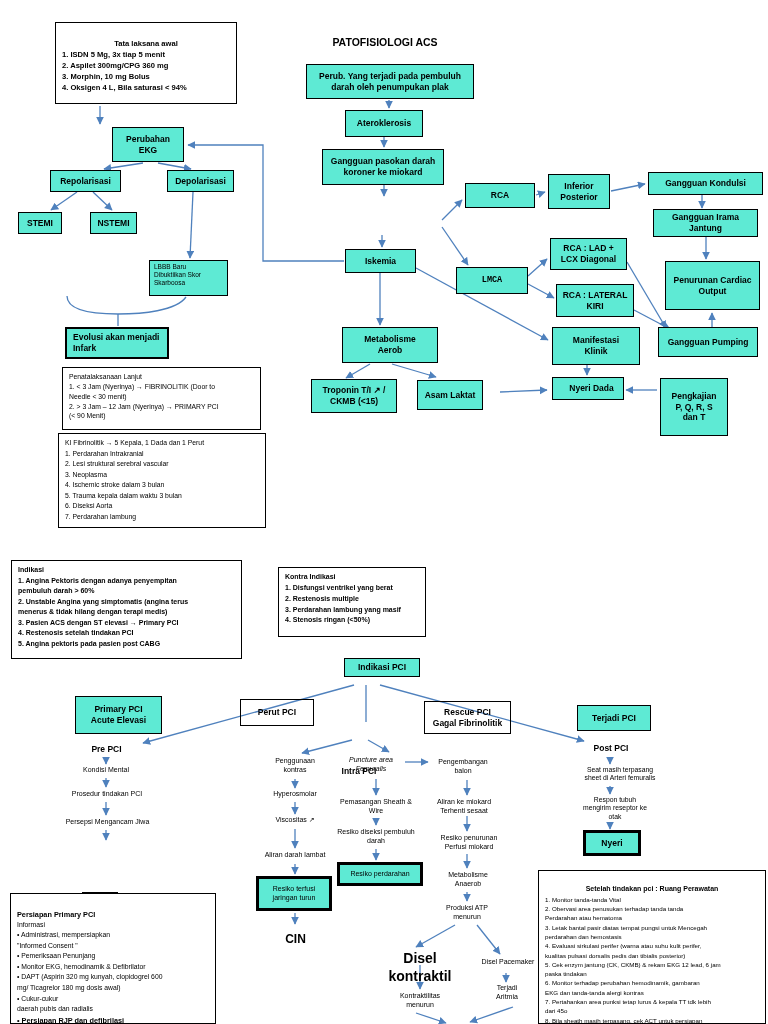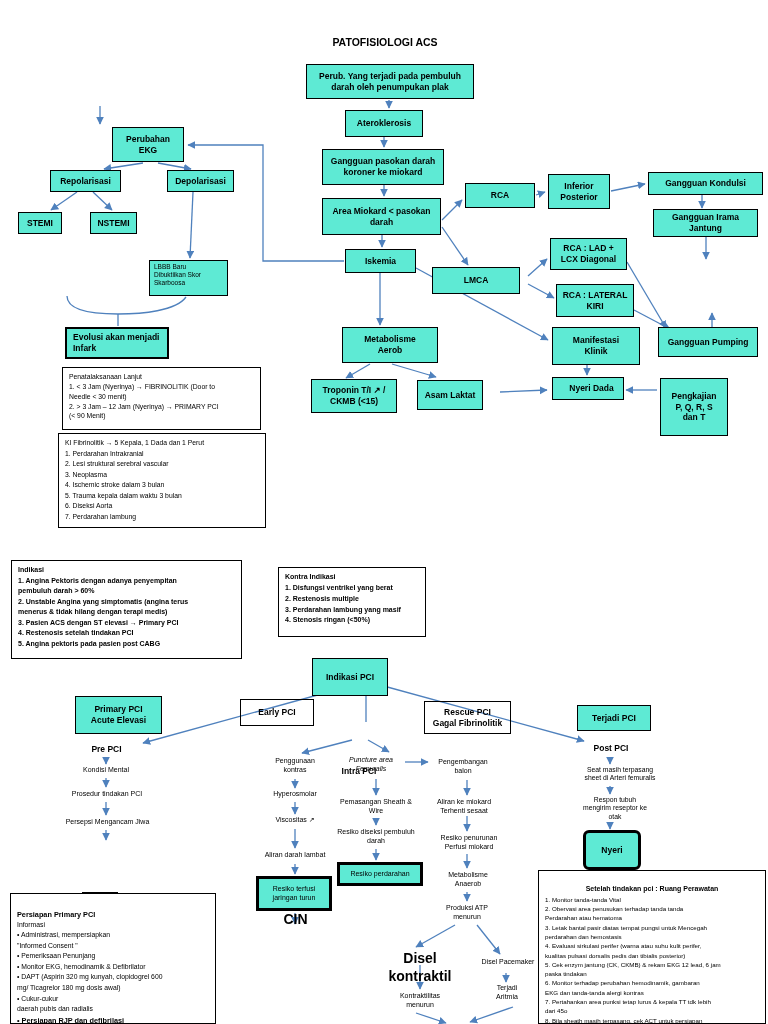--- a/index.html
+++ b/index.html
@@ -93,44 +93,50 @@
       <line x1="420" y1="965" x2="420" y2="989" marker-end="url(#ah)"></line>
       <line x1="506" y1="973" x2="506" y2="982" marker-end="url(#ah)"></line>
       <line x1="416" y1="1013" x2="446" y2="1023" marker-end="url(#ah)"></line>
       <line x1="513" y1="1007" x2="470" y2="1022" marker-end="url(#ah)"></line>
       <line x1="610" y1="757" x2="610" y2="764" marker-end="url(#ah)"></line>
       <line x1="610" y1="786" x2="610" y2="794" marker-end="url(#ah)"></line>
       <line x1="610" y1="823" x2="610" y2="829" marker-end="url(#ah)"></line>
     </g>
   </svg>
 
+  <div class="node blockbox" style="left:55px;top:22px;width:182px;height:82px;font-size:7.6px;font-weight:700;line-height:1.45;">
+    <span class="t-center">Tata laksana awal</span><span style="white-space:pre-line;">1. ISDN 5 Mg, 3x tiap 5 menit
+2. Aspilet 300mg/CPG 360 mg
+3. Morphin, 10 mg Bolus
+4. Oksigen 4 L, Bila saturasi &lt; 94%</span>
+  </div>
 
   <div class="node pagetitle" style="left:320px;top:36px;width:130px;">PATOFISIOLOGI ACS</div>
 
   <div class="node box" style="left:306px;top:64px;width:168px;height:35px;">Perub. Yang terjadi pada pembuluh
 darah oleh penumpukan plak</div>
   <div class="node box" style="left:345px;top:110px;width:78px;height:27px;">Ateroklerosis</div>
   <div class="node box" style="left:322px;top:149px;width:122px;height:36px;">Gangguan pasokan darah
 koroner ke miokard</div>
-  <div class="node box" style="left:322px;top:198px;width:119px;height:37px;">Area Miokard &lt; pasokan
-darah</div>
   <div class="node box" style="left:345px;top:249px;width:71px;height:24px;">Iskemia</div>
   <div class="node box" style="left:342px;top:327px;width:96px;height:36px;">Metabolisme
 Aerob</div>
   <div class="node box" style="left:311px;top:379px;width:86px;height:34px;">Troponin T/I ↗ /
 CKMB (&lt;15)</div>
   <div class="node box" style="left:417px;top:380px;width:66px;height:30px;">Asam Laktat</div>
 
   <div class="node box" style="left:465px;top:183px;width:70px;height:25px;">RCA</div>
   <div class="node box" style="left:548px;top:174px;width:62px;height:35px;">Inferior
 Posterior</div>
   <div class="node box" style="left:648px;top:172px;width:115px;height:23px;">Gangguan Kondulsi</div>
   <div class="node box" style="left:653px;top:209px;width:105px;height:28px;">Gangguan Irama
 Jantung</div>
-  <div class="node box" style="left:432px;top:267px;width:88px;height:27px;">LMCA</div>
+  <div class="node box" style="left:665px;top:261px;width:95px;height:49px;">Penurunan Cardiac
+Output</div>
+  <div class="node box" style="left:456px;top:267px;width:72px;height:27px;font-family:Liberation Mono, monospace;">LMCA</div>
   <div class="node box" style="left:550px;top:238px;width:77px;height:32px;">RCA : LAD +
 LCX Diagonal</div>
   <div class="node box" style="left:556px;top:284px;width:78px;height:33px;">RCA : LATERAL
 KIRI</div>
   <div class="node box" style="left:658px;top:327px;width:100px;height:30px;">Gangguan Pumping</div>
   <div class="node box" style="left:552px;top:327px;width:88px;height:38px;">Manifestasi
 Klinik</div>
   <div class="node box" style="left:552px;top:377px;width:72px;height:23px;padding-left:10px;">Nyeri Dada</div>
   <div class="node box" style="left:660px;top:378px;width:68px;height:58px;">Pengkajian
 P, Q, R, S
@@ -169,44 +175,44 @@
 menerus &amp; tidak hilang dengan terapi medis)
 3. Pasien ACS dengan ST elevasi → Primary PCI
 4. Restenosis setelah tindakan PCI
 5. Angina pektoris pada pasien post CABG</div>
   <div class="node blockbox" style="left:278px;top:567px;width:148px;height:70px;font-weight:700;line-height:1.55;">Kontra Indikasi
 1. Disfungsi ventrikel yang berat
 2. Restenosis multiple
 3. Perdarahan lambung yang masif
 4. Stenosis ringan (&lt;50%)</div>
 
-  <div class="node box" style="left:312px;top:658px;width:76px;height:38px;">Indikasi PCI</div>
+  <div class="node box" style="left:344px;top:658px;width:76px;height:19px;">Indikasi PCI</div>
   <div class="node box" style="left:75px;top:696px;width:87px;height:38px;text-align:center;">Primary PCI
 Acute Elevasi</div>
-  <div class="node box clear" style="left:240px;top:699px;width:74px;height:27px;">Early PCI</div>
+  <div class="node box clear" style="left:240px;top:699px;width:74px;height:27px;">Perut PCI</div>
   <div class="node box clear" style="left:424px;top:701px;width:87px;height:33px;">Rescue PCI
 Gagal Fibrinolitik</div>
   <div class="node box" style="left:577px;top:705px;width:74px;height:26px;">Terjadi PCI</div>
 
   <div class="node lbl b" style="left:84px;top:744px;width:45px;font-size:8.5px;">Pre PCI</div>
   <div class="node lbl" style="left:76px;top:766px;width:60px;">Kondisi Mental</div>
   <div class="node lbl" style="left:66px;top:790px;width:82px;">Prosedur tindakan PCI</div>
   <div class="node lbl" style="left:60px;top:818px;width:95px;">Persepsi Mengancam Jiwa</div>
   <div class="node box thick" style="left:82px;top:892px;width:36px;height:26px;">Cemas</div>
 
   <div class="node lbl b" style="left:334px;top:726px;width:50px;font-size:8.5px;margin-top:40px;">Intra PCI</div>
 
   <div class="node lbl" style="left:266px;top:757px;width:58px;">Penggunaan
 kontras</div>
   <div class="node lbl" style="left:261px;top:790px;width:68px;">Hyperosmolar</div>
   <div class="node lbl" style="left:264px;top:816px;width:62px;">Viscositas ↗</div>
   <div class="node lbl" style="left:248px;top:851px;width:94px;">Aliran darah lambat</div>
   <div class="node box thick" style="left:256px;top:876px;width:76px;height:35px;font-weight:400;font-size:7px;">Resiko terfusi
 jaringan turun</div>
-  <div class="node lbl b" style="left:281px;top:911px;width:29px;font-size:14px;">CIN</div>
+  <div class="node lbl b" style="left:281px;top:932px;width:29px;font-size:12px;">CIN</div>
 
   <div class="node lbl i" style="left:338px;top:756px;width:66px;">Puncture area
 Femuralis</div>
   <div class="node lbl" style="left:331px;top:798px;width:90px;">Pemasangan Sheath &amp;
 Wire</div>
   <div class="node lbl" style="left:330px;top:828px;width:92px;">Resiko diseksi pembuluh
 darah</div>
   <div class="node box thick" style="left:337px;top:862px;width:86px;height:24px;font-weight:400;font-size:7px;">Resiko perdarahan</div>
 
   <div class="node lbl" style="left:432px;top:758px;width:62px;">Pengembangan
@@ -226,21 +232,21 @@
 menurun</div>
   <div class="node lbl" style="left:490px;top:984px;width:34px;">Terjadi
 Aritmia</div>
 
   <div class="node lbl b" style="left:589px;top:743px;width:44px;font-size:8.5px;">Post PCI</div>
   <div class="node lbl" style="left:580px;top:766px;width:80px;font-size:6.8px;">Seat masih terpasang
 sheet di Arteri femuralis</div>
   <div class="node lbl" style="left:582px;top:796px;width:66px;font-size:6.8px;">Respon tubuh
 mengirim reseptor ke
 otak</div>
-  <div class="node box thick" style="left:583px;top:830px;width:58px;height:40px;border-radius:6px;">Nyeri</div>
+  <div class="node box thick" style="left:583px;top:830px;width:58px;height:26px;">Nyeri</div>
 
   <div class="node blockbox" style="left:538px;top:870px;width:228px;height:154px;font-size:6.2px;line-height:1.5;font-weight:400;">
     <span class="b t-center" style="font-size:7px;">Setelah tindakan pci : Ruang Perawatan</span><span style="white-space:pre-line;">1. Monitor tanda-tanda Vital
 2. Obervasi area penusukan terhadap tanda tanda
     Perdarahan atau hematoma
 3. Letak bantal pasir diatas tempat pungsi untuk Mencegah
     perdarahan dan hemostasis
 4. Evaluasi sirkulasi perifer (warna atau suhu kulit perifer,
 kualitas pulsasi dorsalis pedis dan tibialis posterior)
 5. Cek enzym jantung (CK, CKMB) &amp; rekam EKG 12 lead, 6 jam

